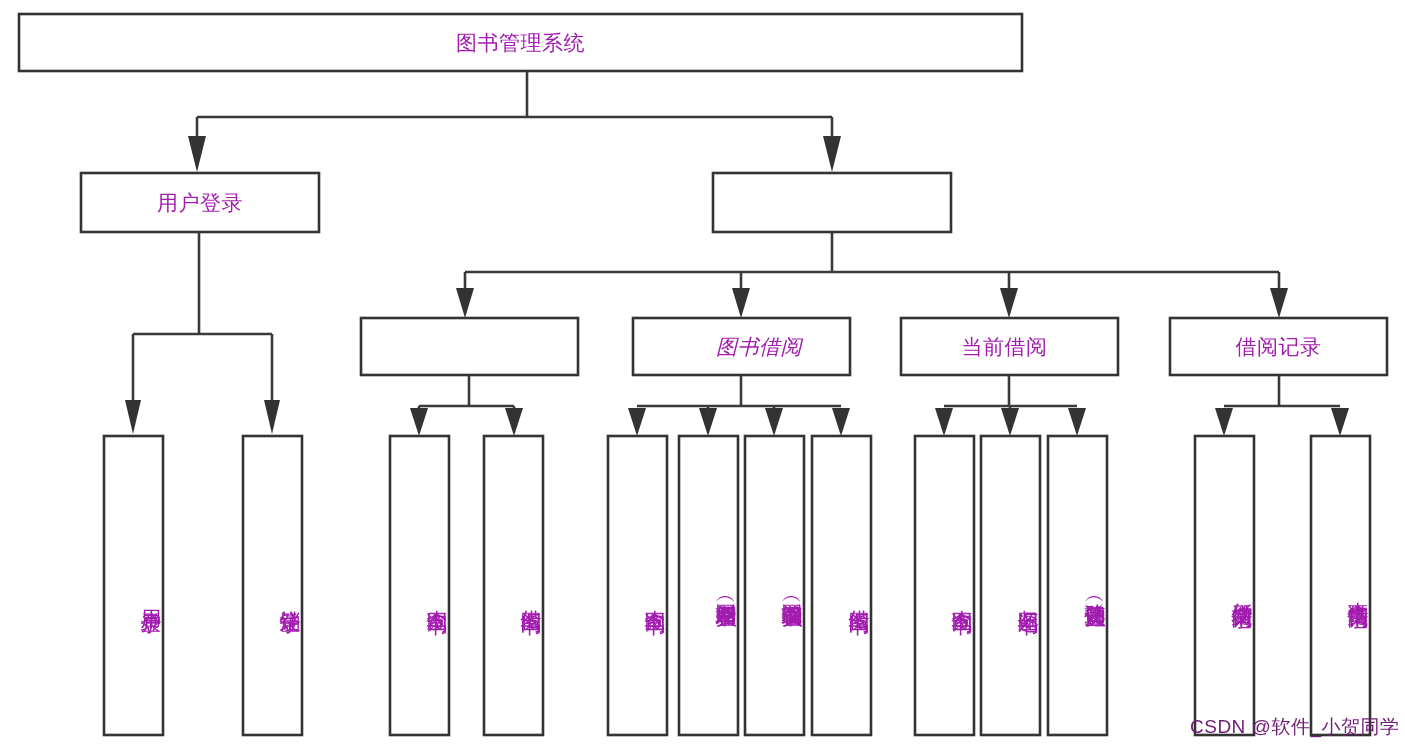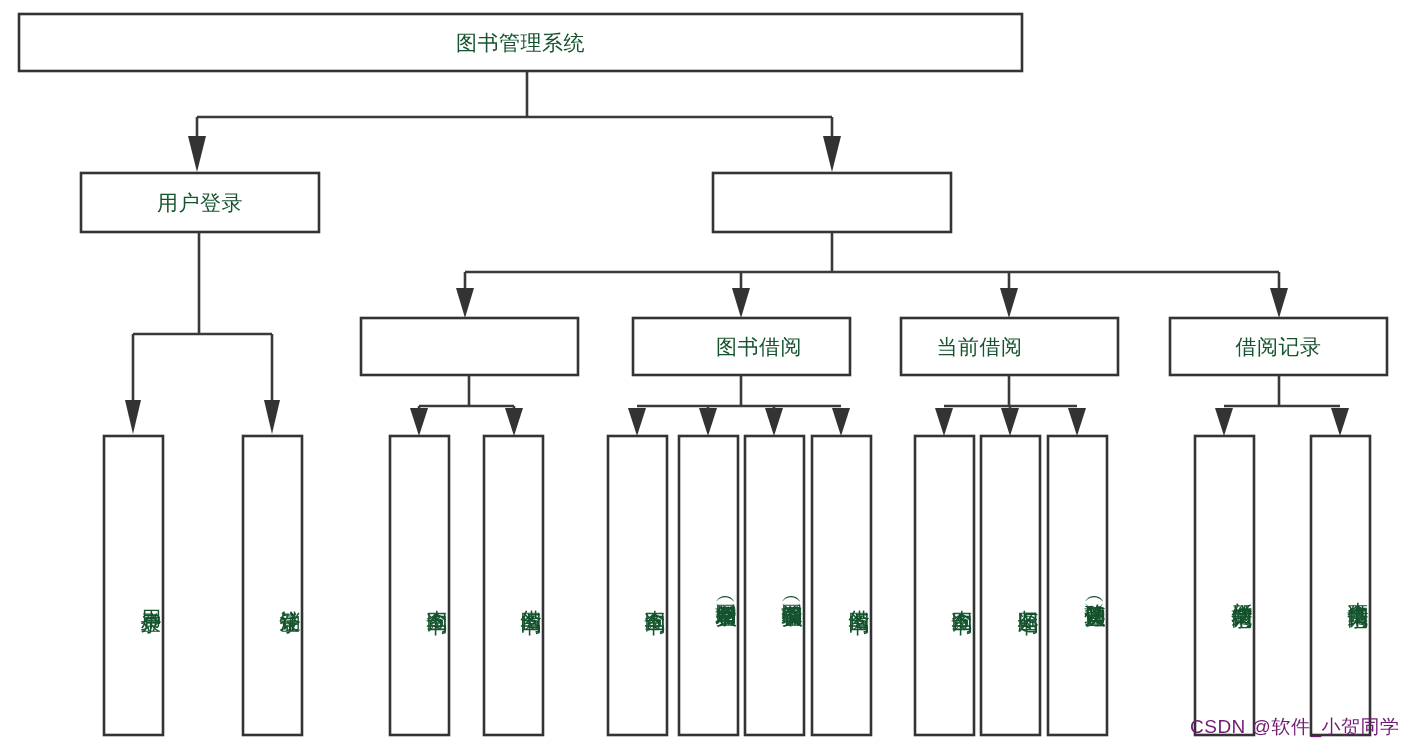--- a/index.html
+++ b/index.html
@@ -37,21 +37,21 @@
   }
   .arrow-head {
     fill: #333333;
     stroke: none;
   }
   .node-label {
     position: absolute;
     display: flex;
     align-items: center;
     justify-content: center;
-    color: #14532d;
+    color: #a21caf;
     pointer-events: none;
     box-sizing: border-box;
   }
   .node-label.horizontal {
     font-size: 21px;
     letter-spacing: 0.5px;
     line-height: 1.2;
   }
   .node-label.vertical {
     writing-mode: vertical-rl;
@@ -162,22 +162,22 @@
     <rect class="node-rect" x="1048" y="436" width="59" height="299"></rect>
 
     <rect class="node-rect" x="1195" y="436" width="59" height="299"></rect>
     <rect class="node-rect" x="1311" y="436" width="59" height="299"></rect>
   </svg>
 
   <div class="node-label horizontal" style="left:19px; top:14px; width:1003px; height:57px;">图书管理系统</div>
 
   <div class="node-label horizontal" style="left:81px; top:173px; width:238px; height:59px;">用户登录</div>
 
-  <div class="node-label horizontal" style="left:633px; top:318px; width:252px; height:57px;">图书借阅</div>
-  <div class="node-label horizontal" style="left:876px; top:318px; width:187px; height:57px;padding-left:20px;">当前借阅</div>
+  <div class="node-label horizontal" style="left:633px; top:318px; width:252px; height:57px;font-style:italic;">图书借阅</div>
+  <div class="node-label horizontal" style="left:901px; top:318px; width:187px; height:57px;padding-left:20px;">当前借阅</div>
   <div class="node-label horizontal" style="left:1170px; top:318px; width:217px; height:57px;">借阅记录</div>
 
   <div class="node-label vertical" style="left:104px; top:513px; width:59px; height:160px;">用户登录</div>
   <div class="node-label vertical" style="left:243px; top:513px; width:59px; height:160px;">注销登录</div>
 
   <div class="node-label vertical" style="left:390px; top:513px; width:59px; height:160px;">查询图书</div>
   <div class="node-label vertical" style="left:484px; top:513px; width:59px; height:160px;">借阅图书</div>
 
   <div class="node-label vertical" style="left:608px; top:513px; width:59px; height:160px;">查询图书</div>
   <div class="node-label vertical compact" style="left:679px; top:440px; width:59px; height:295px;">新增图书（管理员）</div>

